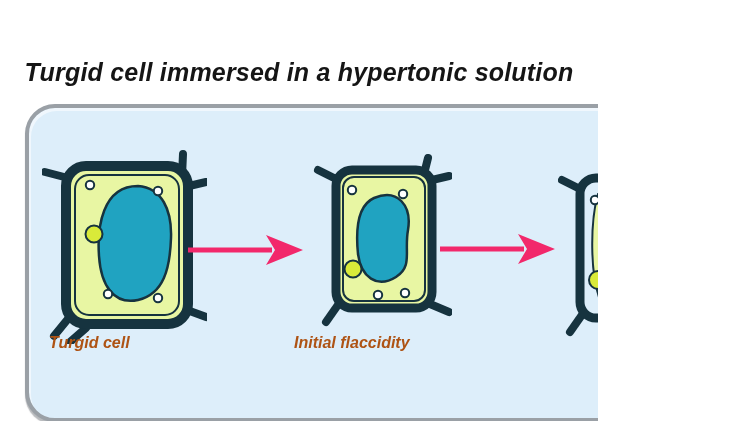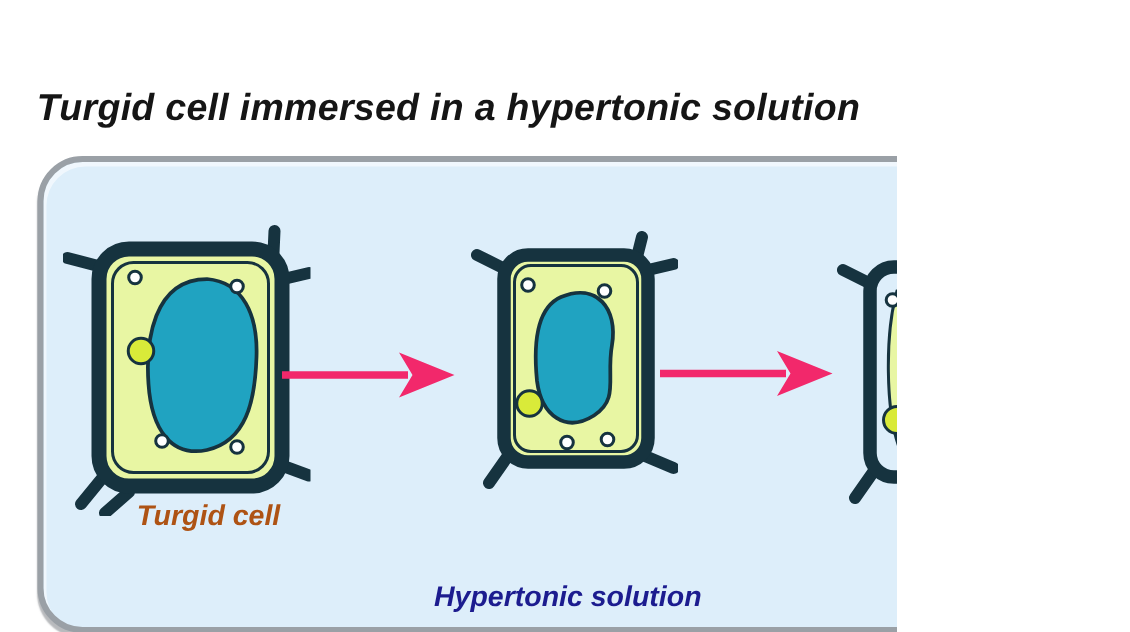--- a/index.html
+++ b/index.html
@@ -32,22 +32,22 @@
   .membrane   { fill:none; stroke:var(--wall,#16333f); stroke-width:2; }
   .cyto-blob  { fill:var(--cytoplasm,#e8f6a3); stroke:var(--wall,#16333f); stroke-width:2; }
   .vacuole    { fill:var(--vacuole,#20a3c1); stroke:var(--wall,#16333f); stroke-width:2.5; }
   .chloroplast{ fill:var(--chloroplast,#d9ea39); stroke:var(--wall,#16333f); stroke-width:2; }
   .dot        { fill:#ffffff; stroke:var(--wall,#16333f); stroke-width:2; }
   
   .arrow-line { stroke:var(--arrow,#f2286b); stroke-width:5; fill:none; }
   .arrow-head { fill:var(--arrow,#f2286b); }
   
   .stage-label {
-    position:absolute; width:180px; text-align:center;
-    font-size:19px; font-weight:bold; font-style:italic;
+    position:absolute; width:180px; text-align:left;
+    font-size:16px; font-weight:bold; font-style:italic;
     color:var(--stage_label,#ae5314);
   }
   .solution-label {
     position:absolute; left:25px; top:356px; width:707px; text-align:center;
     font-size:19px; font-weight:bold; font-style:italic;
     color:var(--solution_text,#1c1c8f);
   }
   
   .logo { position:absolute; left:38px; top:314px; width:130px; height:72px; }
   .bulb { position:absolute; left:0; top:2px; transform:rotate(-8deg); }
@@ -121,17 +121,17 @@
     <path class="cyto-blob" d="M 40 34 C 66 24 102 26 112 38 C 118 66 118 118 112 142 C 86 152 56 150 42 140 C 32 114 32 62 40 34 Z"></path>
     <path class="vacuole" d="M 72 48 C 94 44 104 62 102 90 C 100 116 96 130 80 137 C 62 144 50 128 48 102 C 46 80 50 52 72 48 Z"></path>
     <circle class="chloroplast" cx="40" cy="120" r="9"></circle>
     <circle class="dot" cx="37" cy="40" r="4.2"></circle>
     <circle class="dot" cx="89" cy="45" r="4.2"></circle>
     <circle class="dot" cx="64" cy="147" r="4.2"></circle>
     <circle class="dot" cx="90" cy="144" r="4.2"></circle>
   </svg>
 
   <div class="stage-label" style="left:49px;top:302px">Turgid cell</div>
+  <div class="stage-label" style="left:294px;top:302px">Initial flaccidity</div>
 
-  <div class="solution-label">Hypertonic solution</div>
 
 
 </div>
 
 </body></html>

